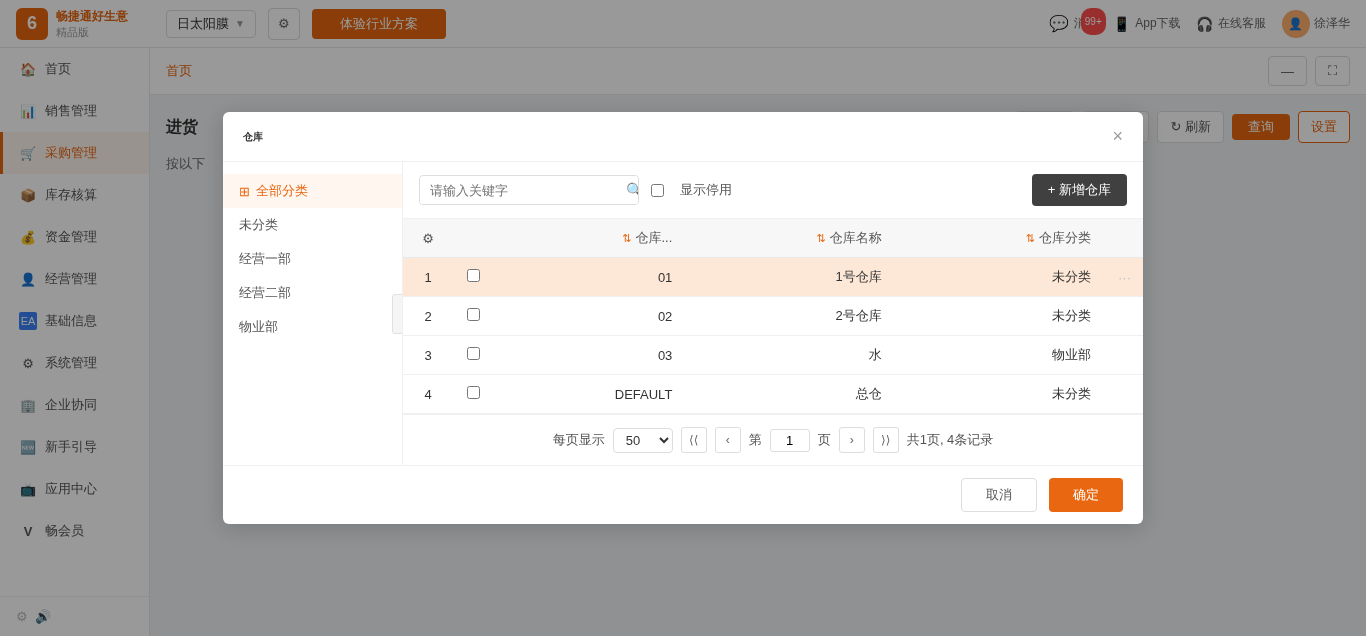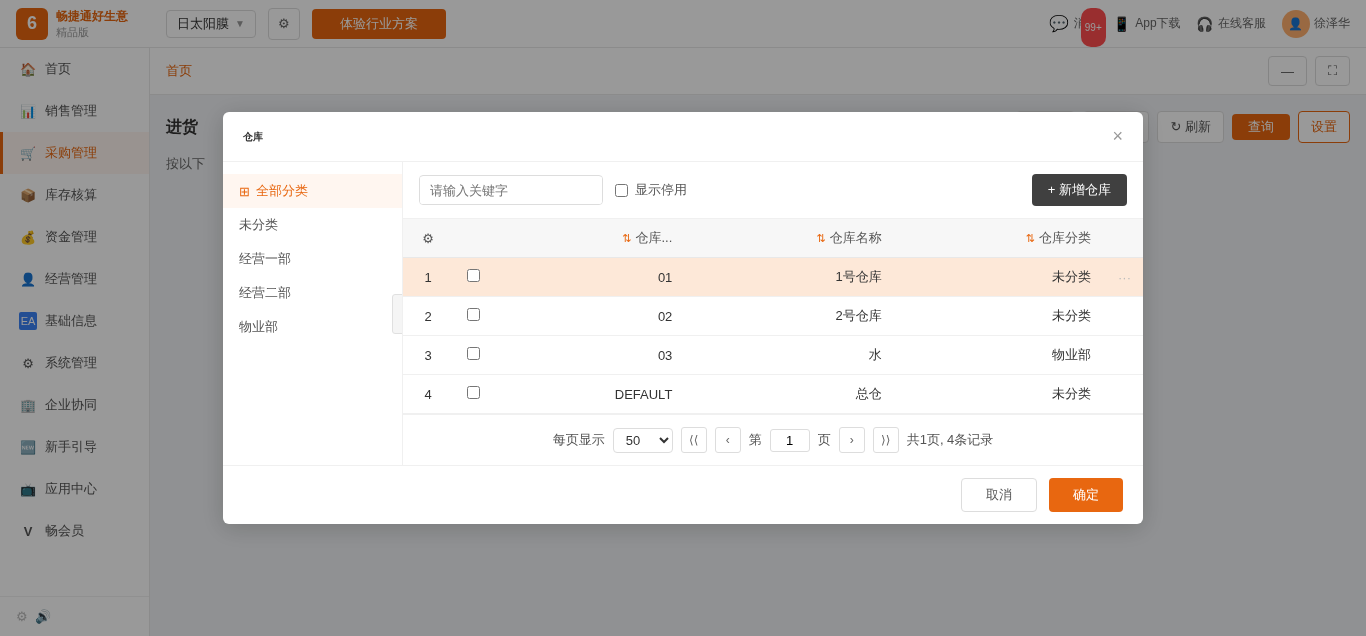--- a/index.html
+++ b/index.html
@@ -56,21 +56,21 @@
     }
     .header-right {
       display: flex; align-items: center; gap: 16px;
     }
     .header-icon-item {
       display: flex; align-items: center; gap: 4px;
       color: #666; cursor: pointer; font-size: 12px; position: relative;
     }
     .badge {
       background: #ff4d4f; color: #fff; border-radius: 10px;
-      font-size: 10px; padding: 14px 4px; position: absolute;
+      font-size: 10px; padding: 8px 4px; position: absolute;
       top: -6px; right: -8px;
     }
     .user-avatar {
       width: 28px; height: 28px; border-radius: 50%;
       background: #ffb06e; display: flex; align-items: center; justify-content: center;
       color: #fff; font-size: 12px;
     }
 
     
     .layout { display: flex; height: calc(100vh - 48px); }
@@ -160,27 +160,27 @@
 
     
     .right-panel { flex: 1; display: flex; flex-direction: column; overflow: hidden; }
     .filter-bar {
       padding: 12px 16px; display: flex; align-items: center; gap: 12px;
       border-bottom: 1px solid #f0f0f0;
     }
     .search-input-wrap {
       display: flex; align-items: center;
       border: 1px solid #ddd; border-radius: 4px; overflow: hidden;
-      background: #fff; width: 184px;
+      background: #fff; width: 220px;
     }
     .search-input-wrap input {
       border: none; outline: none; padding: 6px 10px; font-size: 13px; flex: 1; color: #333;
     }
     .search-btn { padding: 6px 10px; color: #e86710; cursor: pointer; background: #fff; border: none; font-size: 14px; }
-    .checkbox-label { display: flex; align-items: center; gap: 7px; color: #555; font-size: 13px; }
+    .checkbox-label { display: flex; align-items: center; gap: 16px; color: #555; font-size: 13px; }
     .add-btn { margin-left: auto; background: #404040; color: #fff; border: none; border-radius: 4px; padding: 7px 16px; cursor: pointer; font-size: 13px; }
 
     
     .table-wrap { flex: 1; overflow-y: auto; }
     table { width: 100%; border-collapse: collapse; font-size: 13px; }
     thead tr { background: #f7f7f7; }
     thead th {
       padding: 10px 12px; text-align: right; color: #555;
       border-bottom: 1px solid #e8e8e8; font-weight: normal;
       white-space: nowrap;

